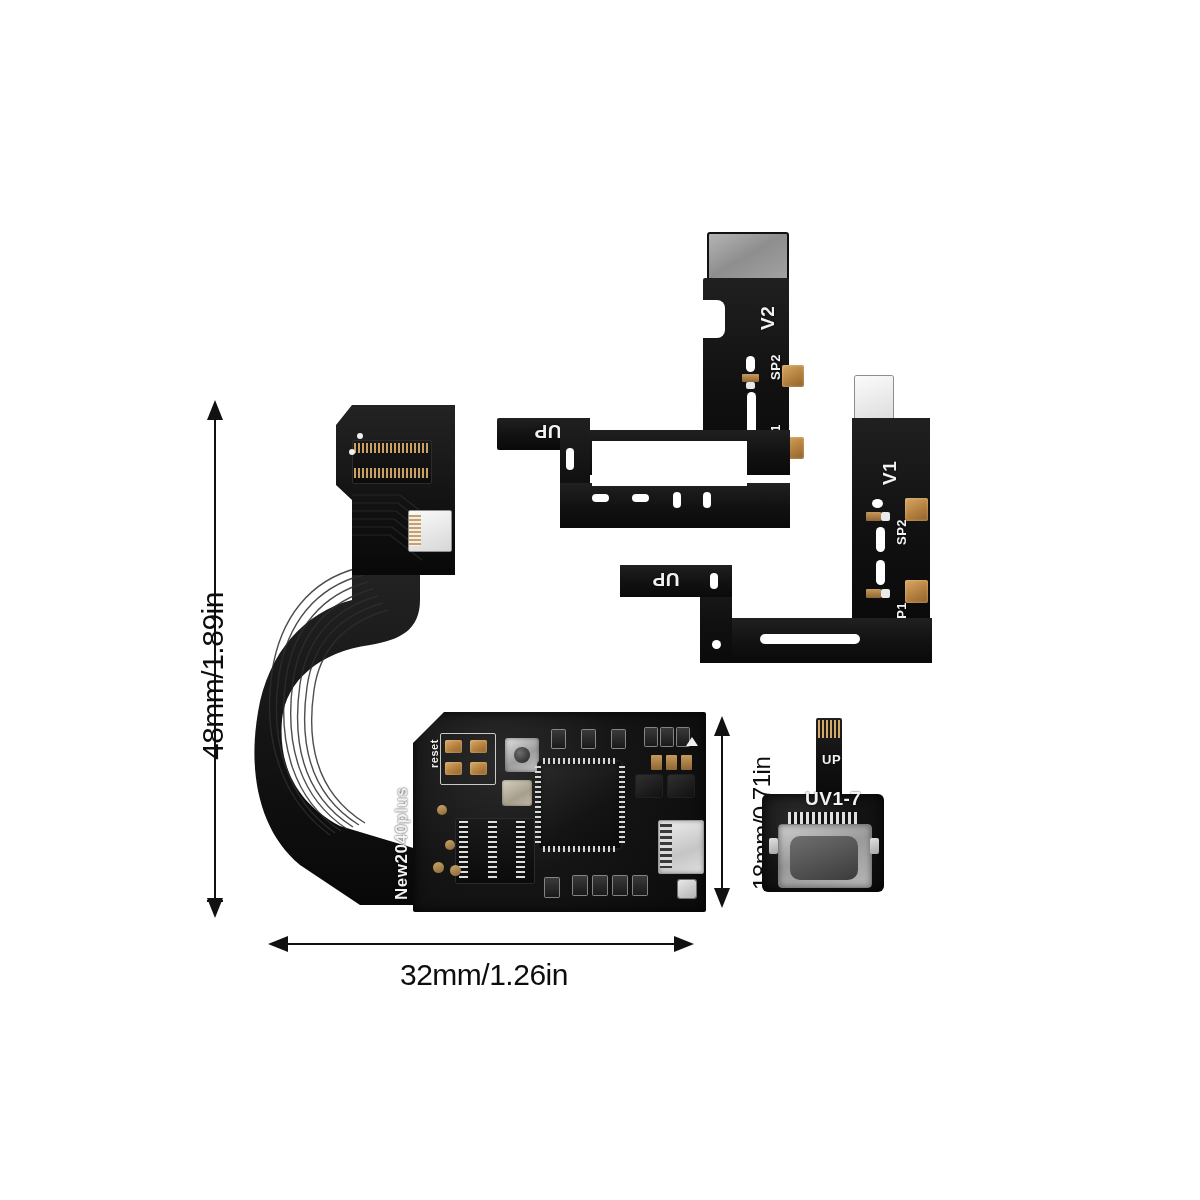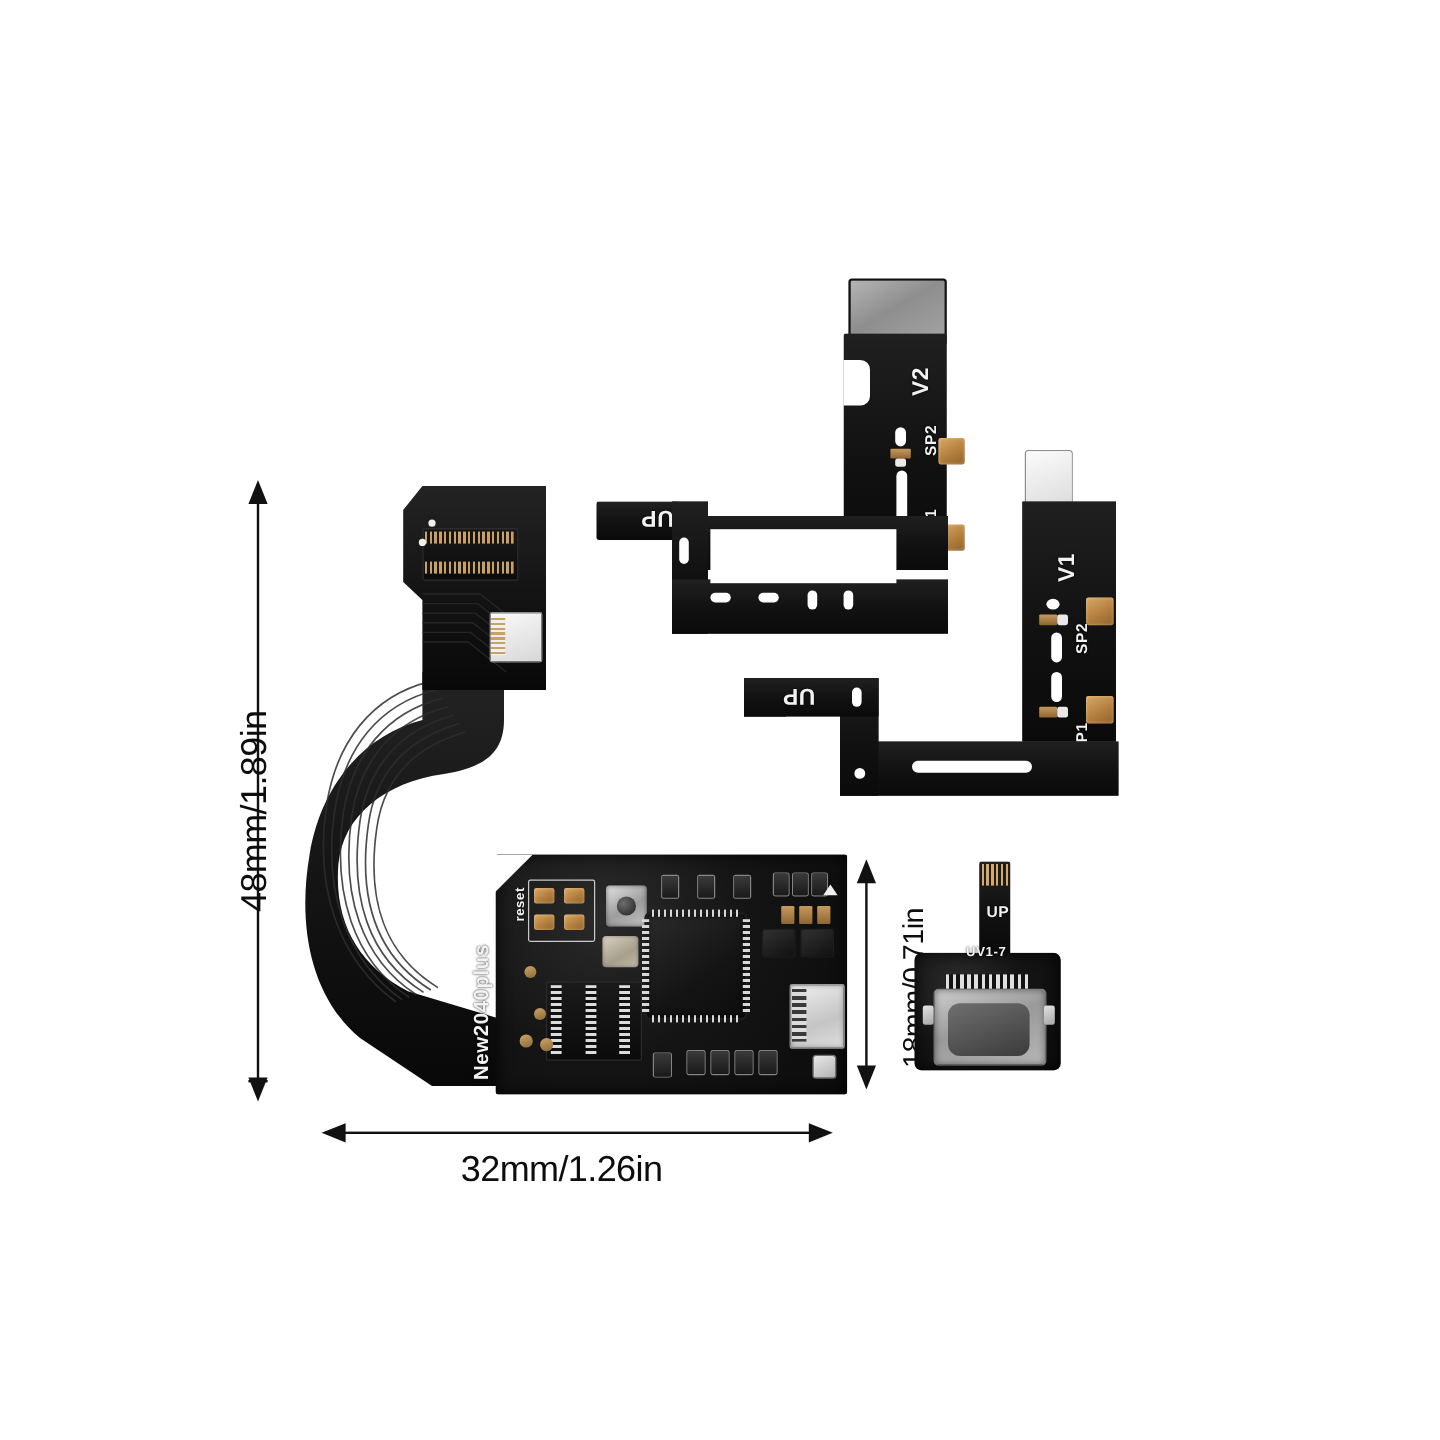--- a/index.html
+++ b/index.html
@@ -59,21 +59,21 @@
     <div class="dimline dim-v" style="left:214px;top:416px;height:486px;"></div>
     <div class="dimline dim-h" style="left:207px;top:900px;width:16px;height:2px;"></div>
     <div class="arrow arrow-down" style="left:207px;top:898px;"></div>
     <div class="dimtext vert dim-48" style="left:196px;top:760px;">48mm/1.89in</div>
   </div>
 
   <div>
     <div class="arrow arrow-left" style="left:268px;top:936px;"></div>
     <div class="dimline dim-h" style="left:285px;top:943px;width:391px;"></div>
     <div class="arrow arrow-right" style="left:674px;top:936px;"></div>
-    <div class="dimtext dim-32" style="left:384px;top:958px;text-align:right;">32mm/1.26in</div>
+    <div class="dimtext dim-32" style="left:400px;top:958px;text-align:right;">32mm/1.26in</div>
   </div>
 
   <div>
     <div class="arrow arrow-up" style="left:714px;top:716px;"></div>
     <div class="dimline dim-v" style="left:721px;top:732px;height:160px;"></div>
     <div class="arrow arrow-down" style="left:714px;top:888px;"></div>
     <div class="dimtext vert dim-18" style="left:748px;top:890px;">18mm/0.71in</div>
   </div>
 
   <div>
@@ -303,21 +303,21 @@
   </div>
 
   <div>
 
     <div class="flex" style="left:816px;top:718px;width:26px;height:78px;border-radius:2px;"></div>
     <div style="position:absolute;left:818px;top:720px;width:22px;height:18px;
                 background:repeating-linear-gradient(90deg,#d3a869 0 2px,#1a1a1a 2px 4px);"></div>
     <div class="silk" style="left:822px;top:752px;font-size:13px;">UP</div>
 
     <div class="pcb" style="left:762px;top:794px;width:122px;height:98px;border-radius:6px;"></div>
-    <div class="silk" style="left:805px;top:788px;font-size:11px;">UV1-7</div>
+    <div class="silk" style="left:805px;top:788px;font-size:19px;">UV1-7</div>
 
     <div style="position:absolute;left:788px;top:812px;width:70px;height:12px;
                 background:repeating-linear-gradient(90deg,#e0e0e0 0 3px,#121212 3px 6px);"></div>
 
     <div style="position:absolute;left:778px;top:824px;width:92px;height:62px;border-radius:4px;
                 background:linear-gradient(160deg,#cfcfcf,#9a9a9a 45%,#b6b6b6);
                 box-shadow:inset 0 0 6px rgba(0,0,0,.45);border:1px solid #7d7d7d;"></div>
     <div style="position:absolute;left:790px;top:836px;width:68px;height:44px;border-radius:10px;
                 background:linear-gradient(160deg,#6f6f6f,#3b3b3b);"></div>
     <div style="position:absolute;left:769px;top:838px;width:9px;height:16px;border-radius:2px;

